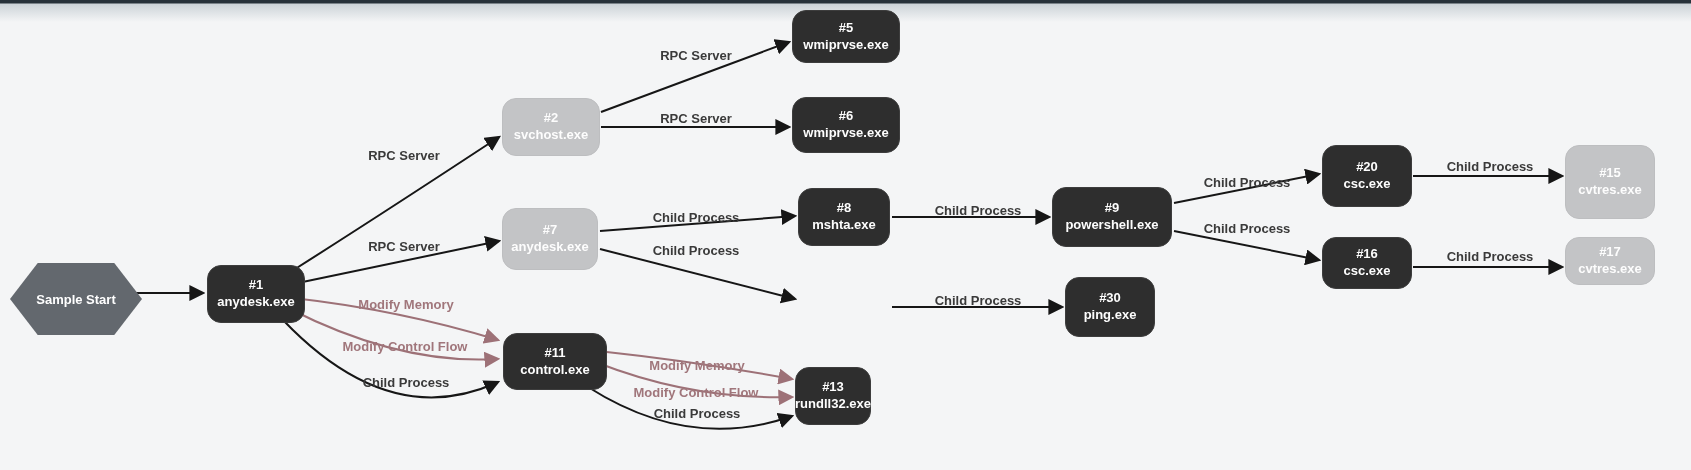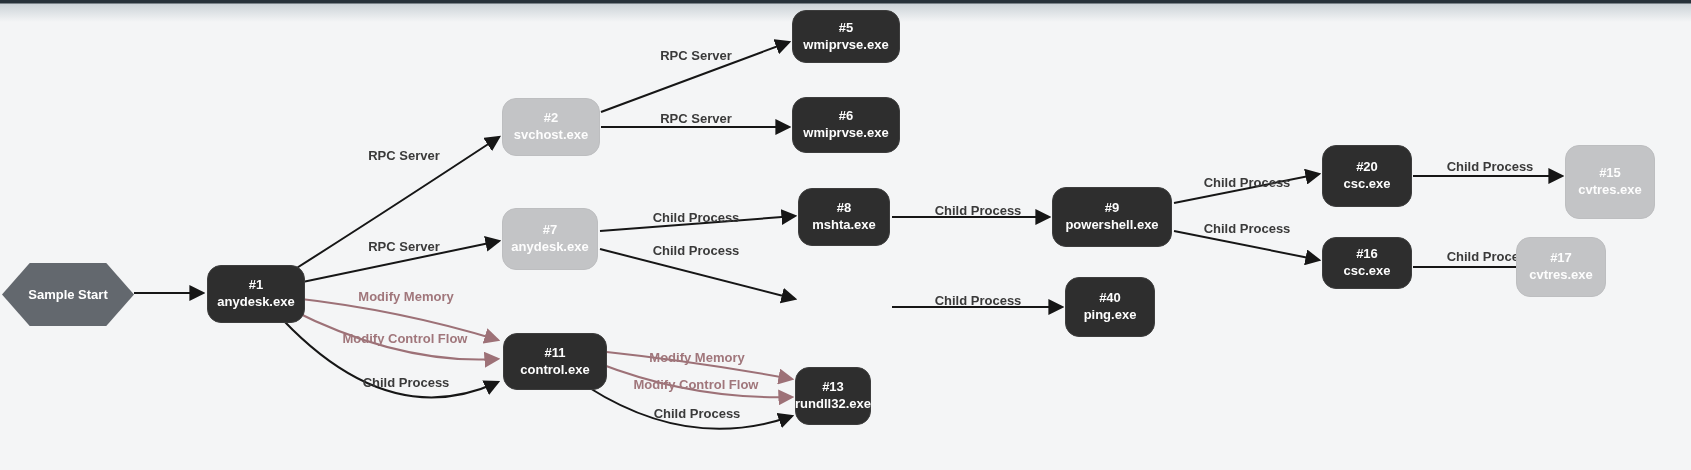--- a/index.html
+++ b/index.html
@@ -11,21 +11,21 @@
   .edge-threat{stroke:#9d7177;stroke-width:2;fill:none;}
   .node{position:absolute;border-radius:14px;display:flex;flex-direction:column;align-items:center;
         justify-content:center;color:#fdfdfd;font-weight:bold;font-size:13px;line-height:1.3;
         text-align:center;cursor:pointer;box-sizing:border-box;}
   .node.dark{background:#2e2e2e;border:1px solid #3d3d3d;}
   .node.light{background:#c3c4c6;border:1px solid #bdbec0;}
   .start{position:absolute;background:#63686e;display:flex;align-items:center;justify-content:center;
          color:#fff;font-size:13px;font-weight:bold;
          clip-path:polygon(21% 0,79% 0,100% 50%,79% 100%,21% 100%,0 50%);}
   .elabel{position:absolute;transform:translate(-50%,-50%);font-size:13px;color:#3a3a3a;white-space:nowrap;font-weight:bold;}
-  .elabel.threat{color:#a0767b;}
+  .elabel.threat{color:#a0767b;margin-top:8px;}
 </style>
 </head>
 <body>
 
 <div class="canvas">
   <div class="topbar"></div>
 
   <svg class="edges" viewBox="0 0 1691 470">
     <defs>
       <marker id="arrow-black" viewBox="0 0 10 10" refX="8.5" refY="5" markerWidth="8" markerHeight="8" orient="auto-start-reverse">
@@ -68,21 +68,21 @@
   <div class="elabel" style="left:978px;top:210px">Child Process</div>
   <div class="elabel" style="left:1247px;top:182px">Child Process</div>
   <div class="elabel" style="left:1247px;top:228px">Child Process</div>
   <div class="elabel" style="left:1490px;top:166px">Child Process</div>
   <div class="elabel" style="left:1490px;top:256px">Child Process</div>
   <div class="elabel" style="left:978px;top:300px">Child Process</div>
   <div class="elabel threat" style="left:697px;top:357px">Modify Memory</div>
   <div class="elabel threat" style="left:696px;top:384px">Modify Control Flow</div>
   <div class="elabel" style="left:697px;top:413px">Child Process</div>
 
-  <div class="start" style="left:2px;top:263px;width:132px;height:63px">
+  <div class="start" style="left:10px;top:263px;width:132px;height:72px">
     <span>Sample Start</span>
   </div>
 
   <div class="node dark" style="left:207px;top:265px;width:98px;height:58px">
     <div>#1</div>
     <div>anydesk.exe</div>
   </div>
 
   <div class="node light" style="left:502px;top:98px;width:98px;height:58px">
     <div>#2</div>
@@ -132,23 +132,23 @@
   <div class="node light" style="left:1565px;top:145px;width:90px;height:74px">
     <div>#15</div>
     <div>cvtres.exe</div>
   </div>
 
   <div class="node dark" style="left:1322px;top:237px;width:90px;height:52px">
     <div>#16</div>
     <div>csc.exe</div>
   </div>
 
-  <div class="node light" style="left:1516px;top:237px;width:90px;height:60px">
+  <div class="node light" style="left:1565px;top:237px;width:90px;height:48px">
     <div>#17</div>
     <div>cvtres.exe</div>
   </div>
 
 
   <div class="node dark" style="left:1065px;top:277px;width:90px;height:60px">
-    <div>#40</div>
+    <div>#30</div>
     <div>ping.exe</div>
   </div>
 </div>
 
 </body></html>

